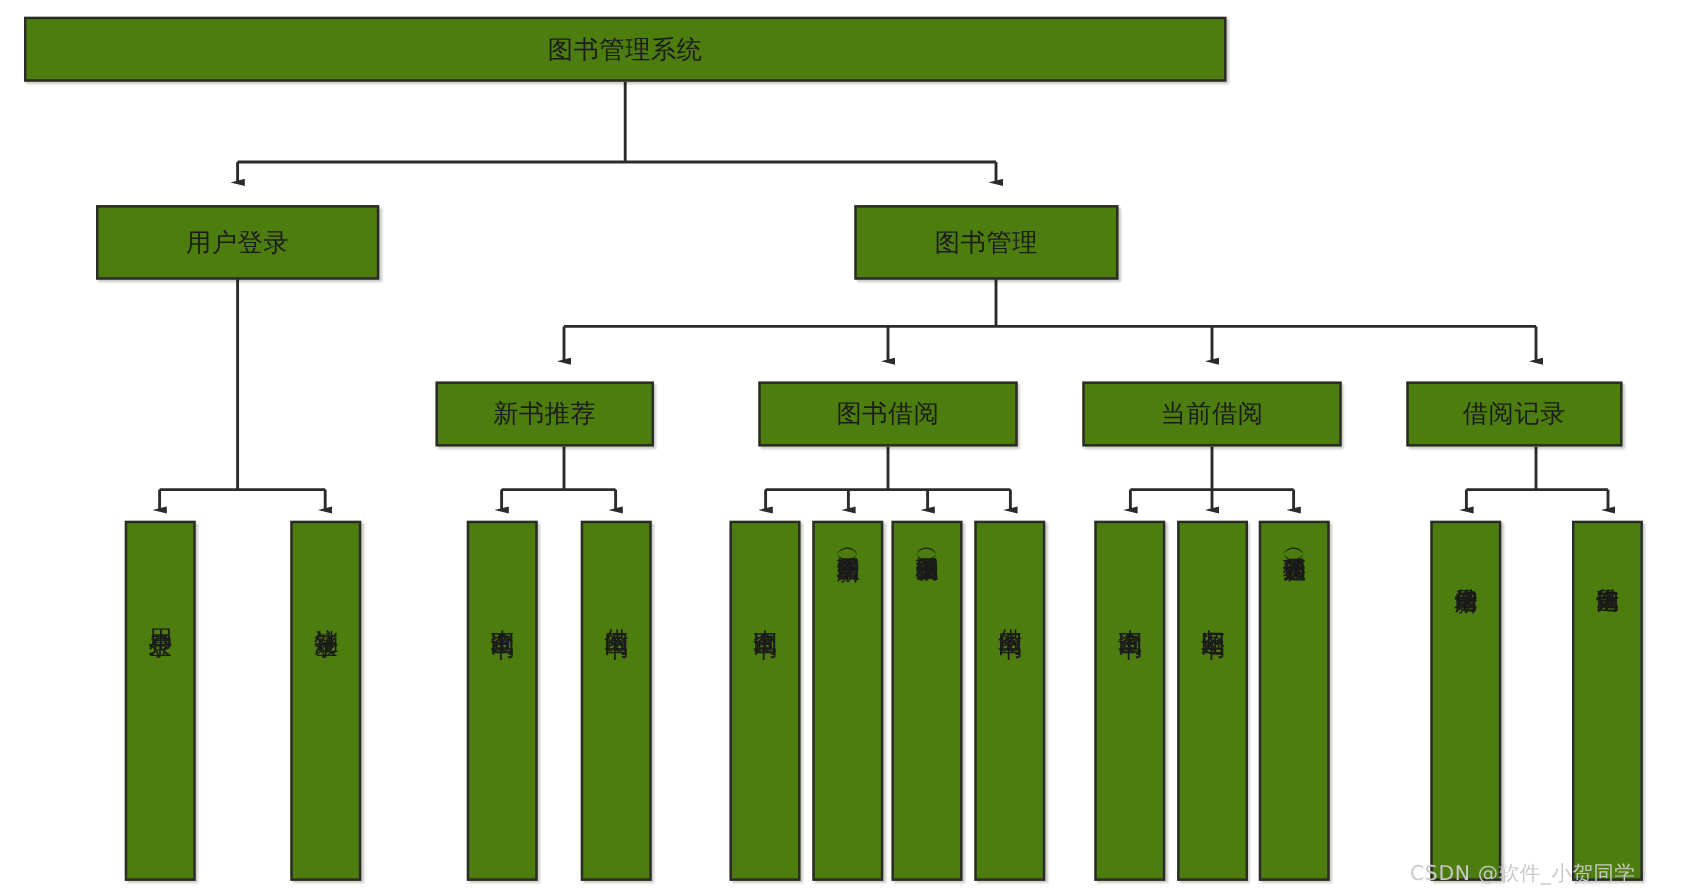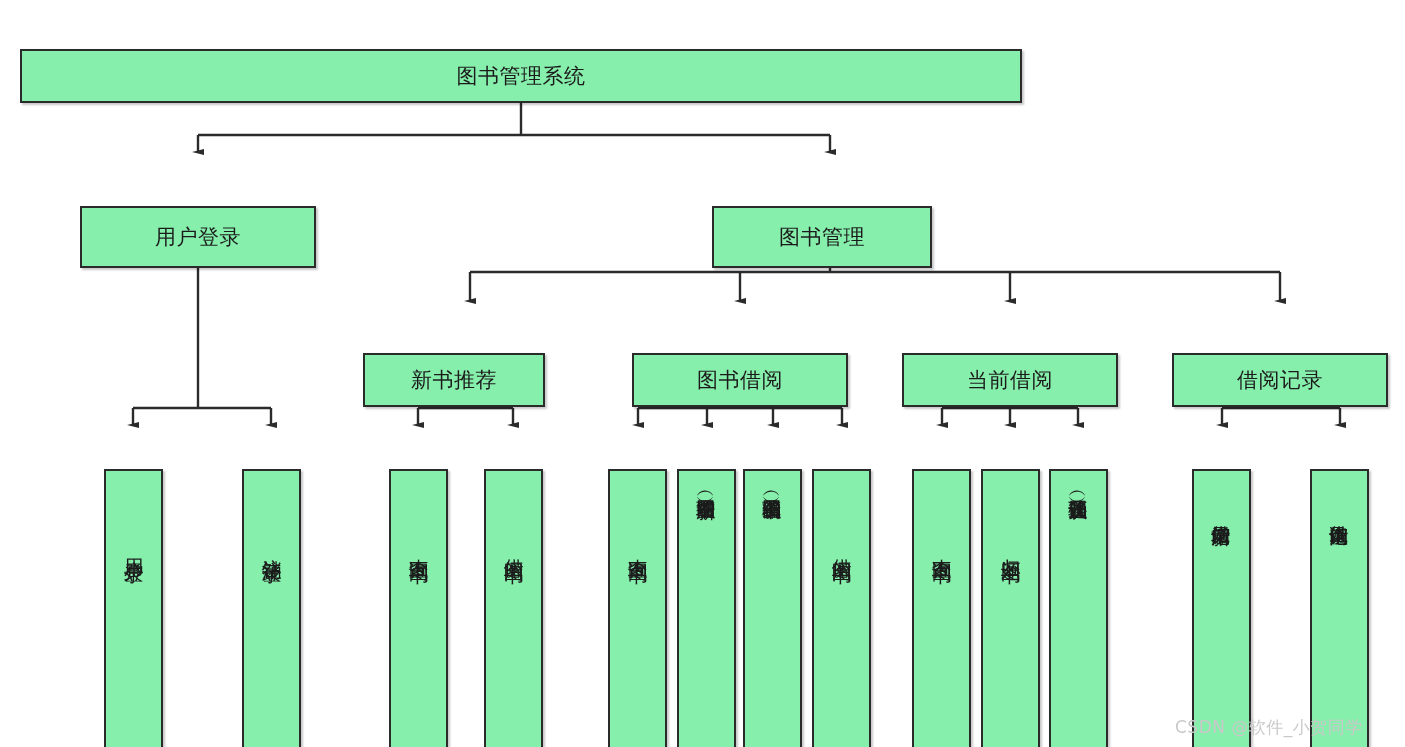--- a/index.html
+++ b/index.html
@@ -20,27 +20,26 @@
   svg.diagram-svg {
     position: absolute;
     left: 0;
     top: 0;
     width: 1405px;
     height: 747px;
   }
   .node-box {
     position: absolute;
     box-sizing: border-box;
-    background: #86efac;
+    background: #4d7c0f;
     border: 2px solid #2b2b2b;
     box-shadow: 2px 2px 2px rgba(0,0,0,0.22);
     display: flex;
     align-items: center;
     justify-content: center;
-    margin-top: 35px;
   }
   .node-label {
     color: #1b1b1b;
     font-size: 21px;
     line-height: 1.18;
     letter-spacing: 0.5px;
     white-space: nowrap;
     text-align: center;
   }
   .node-box.vertical {
@@ -153,21 +152,21 @@
   </div>
 
   <div class="node-box" style="left:632px; top:318px; width:216px; height:54px;">
     <span class="node-label">图书借阅</span>
   </div>
 
   <div class="node-box" style="left:902px; top:318px; width:216px; height:54px;">
     <span class="node-label">当前借阅</span>
   </div>
 
-  <div class="node-box" style="left:1172px; top:318px; width:216px; height:54px;">
+  <div class="node-box" style="left:1172px; top:318px; width:180px; height:54px;">
     <span class="node-label">借阅记录</span>
   </div>
 
   <div class="node-box vertical" style="left:104px; top:434px; width:59px; height:300px; padding-top:72px;">
     <span class="node-label">用户登录</span>
   </div>
 
   <div class="node-box vertical" style="left:242px; top:434px; width:59px; height:300px; padding-top:72px;">
     <span class="node-label">注销登录</span>
   </div>

